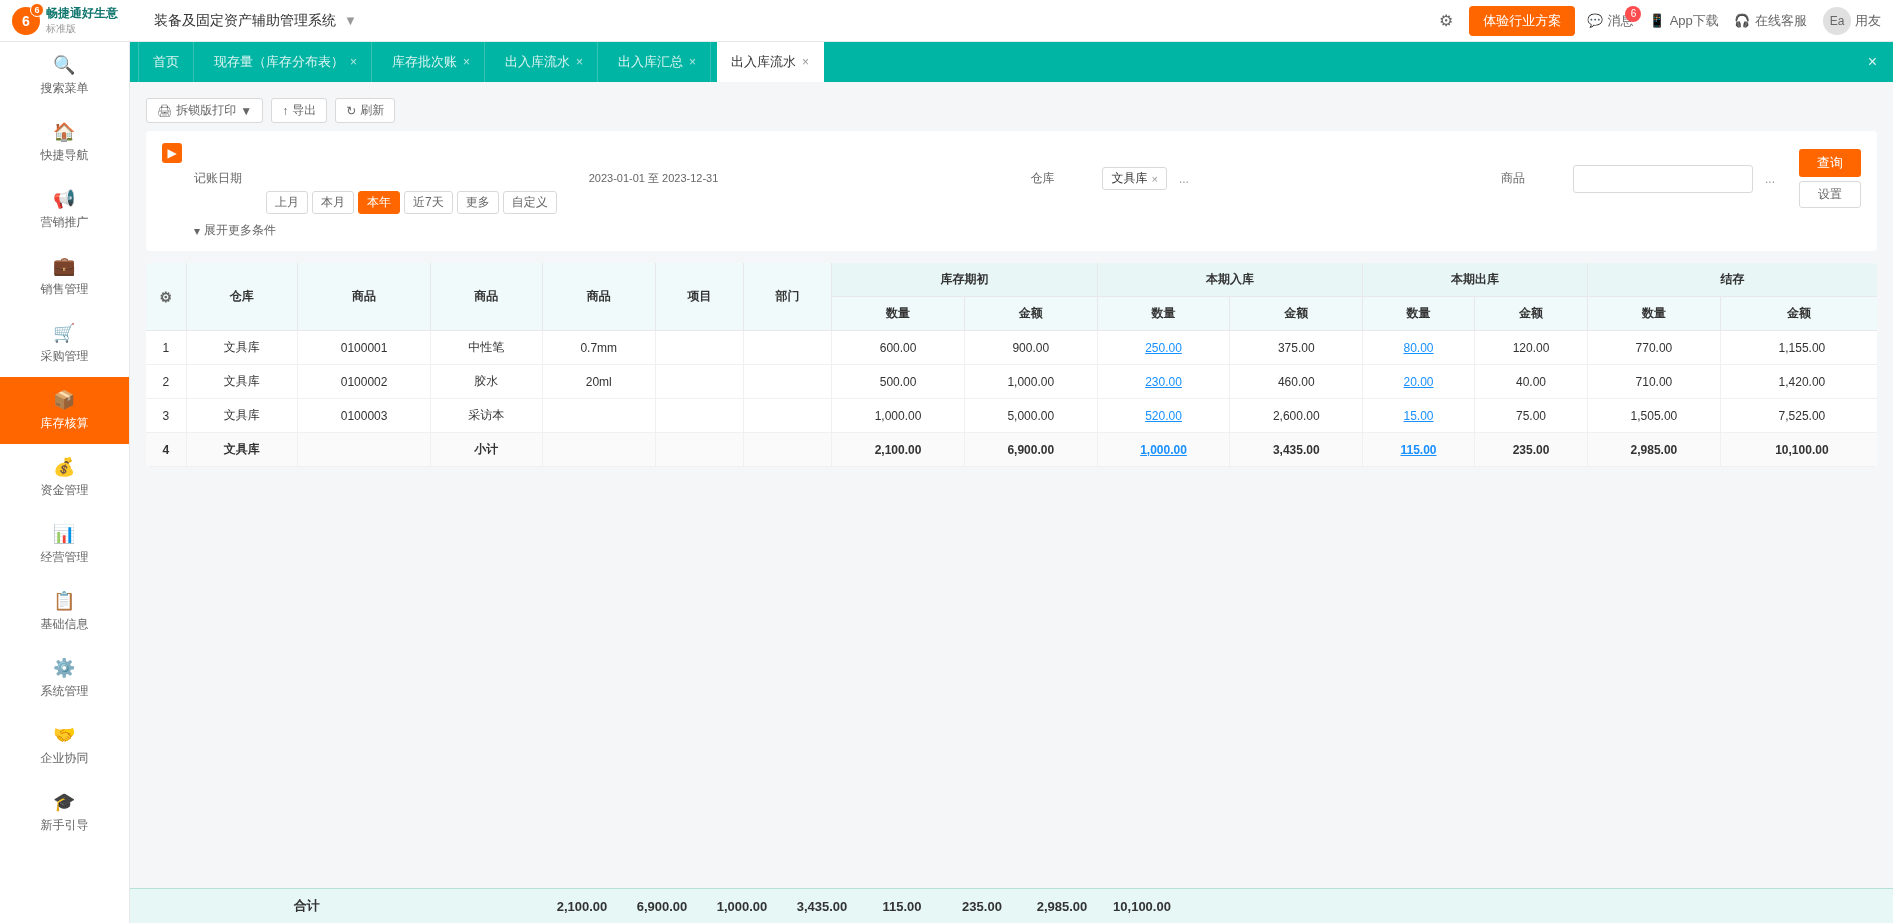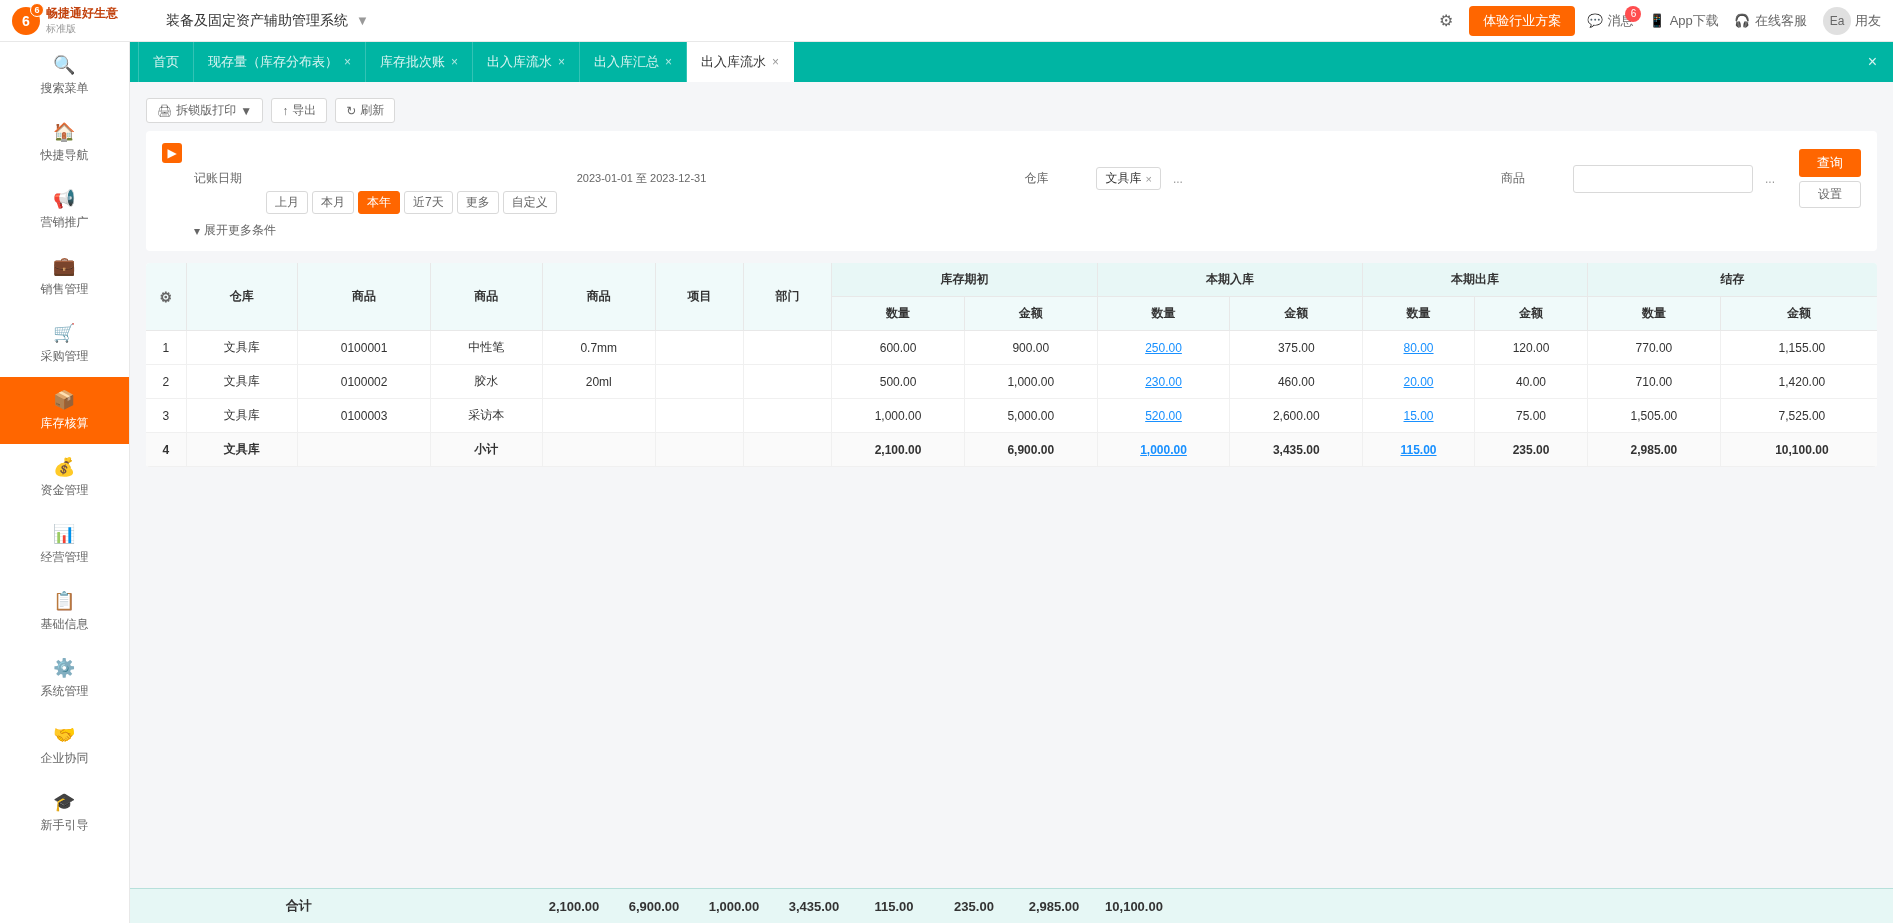--- a/index.html
+++ b/index.html
@@ -8,43 +8,43 @@
     
     .app-wrapper { display: flex; flex-direction: column; height: 923px; width: 1893px; overflow: hidden; }
     .top-bar { height: 42px; background: #fff; display: flex; align-items: center; border-bottom: 1px solid #e8e8e8; padding: 0 12px; gap: 12px; }
     .main-layout { display: flex; flex: 1; overflow: hidden; }
 
     
     .logo-area { display: flex; align-items: center; gap: 6px; min-width: 130px; }
     .logo-icon { width: 28px; height: 28px; background: #ff6600; border-radius: 50%; display: flex; align-items: center; justify-content: center; color: white; font-weight: bold; font-size: 14px; position: relative; }
     .logo-badge { position: absolute; top: -4px; right: -4px; background: #ff6600; color: white; border-radius: 50%; width: 14px; height: 14px; font-size: 9px; display: flex; align-items: center; justify-content: center; border: 1px solid white; }
     .logo-text { display: flex; flex-direction: column; }
-    .logo-title { color: #c2410c; font-size: 12px; font-weight: bold; }
+    .logo-title { color: #0f766e; font-size: 12px; font-weight: bold; }
     .logo-sub { color: #999; font-size: 10px; }
     .system-name { flex: 1; display: flex; align-items: center; gap: 8px; }
-    .system-title { color: #333; font-size: 14px; margin-left: 12px; }
+    .system-title { color: #333; font-size: 14px; }
     .system-dropdown { color: #999; cursor: pointer; }
     .trial-btn { background: #ff6600; color: white; border: none; border-radius: 4px; padding: 6px 14px; cursor: pointer; font-size: 13px; }
     .gear-btn { background: none; border: none; cursor: pointer; color: #666; font-size: 16px; padding: 4px; }
     .top-actions { display: flex; align-items: center; gap: 16px; margin-left: auto; }
     .top-action-item { display: flex; align-items: center; gap: 4px; color: #666; cursor: pointer; font-size: 13px; position: relative; }
     .notification-badge { background: #ff4d4f; color: white; border-radius: 50%; width: 16px; height: 16px; font-size: 10px; display: flex; align-items: center; justify-content: center; position: absolute; top: -6px; right: -8px; }
     .user-avatar { width: 28px; height: 28px; background: #e0e0e0; border-radius: 50%; display: flex; align-items: center; justify-content: center; color: #666; font-size: 12px; }
 
     
     .sidebar { width: 130px; background: #fff; border-right: 1px solid #e8e8e8; display: flex; flex-direction: column; }
     .sidebar-item { display: flex; flex-direction: column; align-items: center; justify-content: center; padding: 12px 8px; cursor: pointer; color: #666; gap: 4px; font-size: 12px; }
     .sidebar-item.active { background: #ff6600; color: white; }
     .sidebar-icon { font-size: 18px; }
 
     
     .content-area { flex: 1; display: flex; flex-direction: column; overflow: hidden; }
 
     
-    .tab-bar { background: #00b5a3; display: flex; align-items: center; height: 40px; padding: 1px 8px; gap: 0; }
+    .tab-bar { background: #00b5a3; display: flex; align-items: center; height: 40px; padding: 1px 8px; gap: 6px; }
     .tab-item { display: flex; align-items: center; padding: 0 14px; height: 40px; color: rgba(255,255,255,0.85); cursor: pointer; font-size: 13px; gap: 6px; position: relative; border-right: 1px solid rgba(255,255,255,0.2); }
     .tab-item:first-child { border-left: 1px solid rgba(255,255,255,0.2); }
     .tab-item.active { background: white; color: #333; }
     .tab-close { font-size: 12px; color: rgba(255,255,255,0.7); cursor: pointer; }
     .tab-item.active .tab-close { color: #999; }
     .close-all { margin-left: auto; color: rgba(255,255,255,0.85); cursor: pointer; font-size: 16px; padding: 0 8px; }
 
     
     .page-content { flex: 1; overflow-y: auto; background: #f5f6f8; padding: 16px; }
     .page-title { font-size: 15px; font-weight: bold; color: #333; margin-bottom: 12px; }
@@ -69,21 +69,21 @@
     thead th { padding: 8px 10px; text-align: center; color: #333; font-weight: bold; border-bottom: 1px solid #e8e8e8; border-right: 1px solid #e8e8e8; font-size: 12px; }
     thead th:last-child { border-right: none; }
     .th-group { background: #e8f7f6; }
     tbody tr { border-bottom: 1px solid #f0f0f0; }
     tbody tr.subtotal { background: #fafafa; font-weight: bold; }
     tbody td { padding: 8px 10px; text-align: center; color: #333; border-right: 1px solid #f0f0f0; font-size: 12px; }
     tbody td:last-child { border-right: none; padding-left: 16px; }
     .number-link { color: #1890ff; text-decoration: underline; cursor: pointer; }
 
     
-    .footer-bar { background: #e6f7f5; padding: 8px 4px; display: flex; align-items: center; border-top: 1px solid #b7e0db; font-size: 13px; font-weight: bold; color: #333; }
+    .footer-bar { background: #e6f7f5; padding: 8px 12px; display: flex; align-items: center; border-top: 1px solid #b7e0db; font-size: 13px; font-weight: bold; color: #333; }
     .footer-bar .total-label { min-width: 400px; }
     .footer-bar .total-cells { display: flex; gap: 0; flex: 1; }
     .footer-cell { min-width: 80px; text-align: center; padding: 0 10px; }
 
     
     .table-gear { color: #666; cursor: pointer; font-size: 14px; }
 
     .filter-arrow { color: #fff; background: #ff6600; border: none; border-radius: 3px; width: 20px; height: 20px; cursor: pointer; display: flex; align-items: center; justify-content: center; font-size: 12px; flex-shrink: 0; }
 
     .page-top-actions { display: flex; align-items: center; gap: 8px; }
@@ -243,21 +243,21 @@
               <div class="filter-row">
                 <span class="filter-label">记账日期</span>
                 <div class="date-shortcuts">
                   <button class="date-btn">上月</button>
                   <button class="date-btn">本月</button>
                   <button class="date-btn active">本年</button>
                   <button class="date-btn">近7天</button>
                   <button class="date-btn">更多</button>
                   <button class="date-btn">自定义</button>
                 </div>
-                <div style="display:flex; flex-direction:column; margin-left:8px;">
+                <div style="display:flex; flex-direction:column; margin-left:20px;">
                   <span class="date-range">2023-01-01 至 2023-12-31</span>
                 </div>
                 <span style="flex:1;"></span>
                 <span class="filter-label">仓库</span>
                 <div class="warehouse-filter">
                   <div class="warehouse-tag">
                     <span>文具库</span>
                     <span class="tag-close">×</span>
                   </div>
                 </div>

